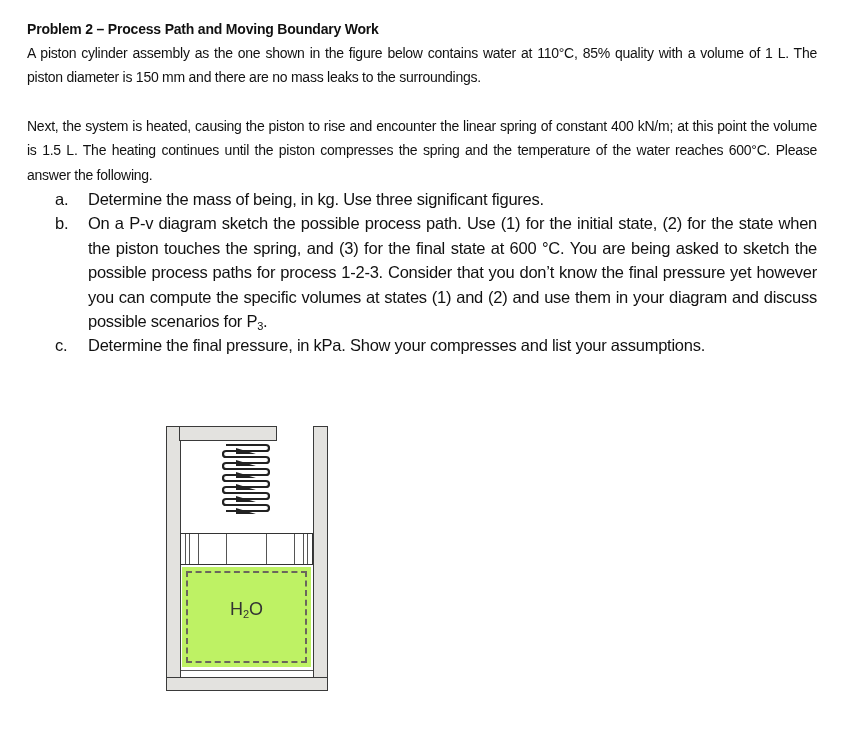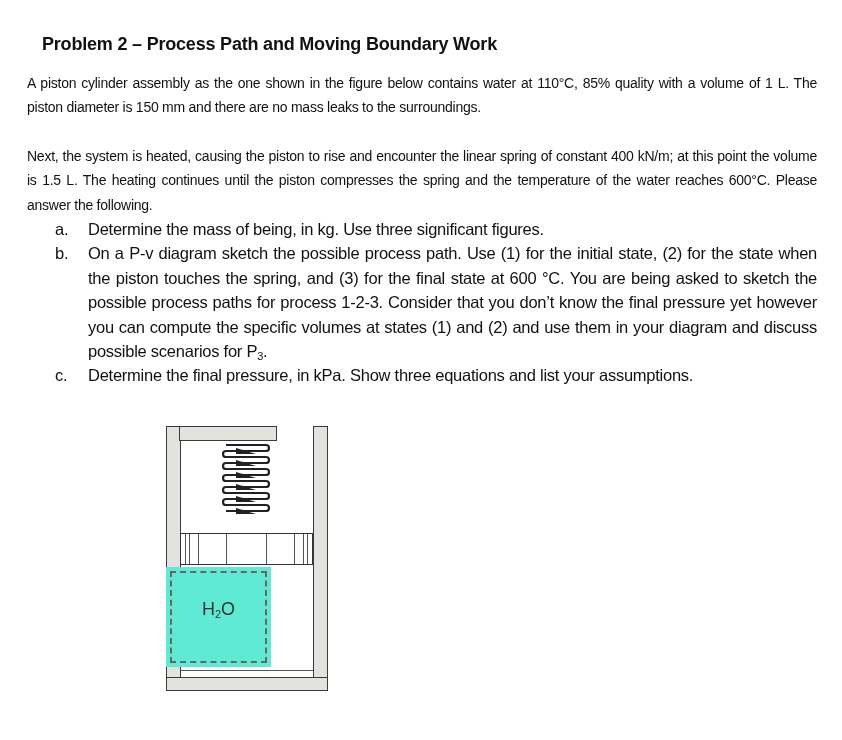--- a/index.html
+++ b/index.html
@@ -1,34 +1,34 @@
 <!DOCTYPE html>
 <html><head>
 <meta charset="utf-8">
 <style>
   html, body { margin:0; padding:0; background:#ffffff; }
   body { width:842px; height:740px; position:relative; overflow:hidden;
          font-family:"Liberation Sans", sans-serif; color:#111; }
   .doc { position:absolute; left:27px; top:17px; width:790px; }
-  .title { font-weight:bold; font-size:18px; line-height:24px; margin:15px; letter-spacing:-0.2px; }
+  .title { font-weight:bold; font-size:14px; line-height:24px; margin:0; letter-spacing:-0.2px; }
   .para { font-size:14px; line-height:24.4px; margin:0; text-align:justify; letter-spacing:-0.25px; }
   .gap { height:24px; }
   ol.items { list-style:none; margin:0; padding:0; }
   ol.items li { position:relative; padding-left:61px; font-size:16.5px; line-height:24.4px;
                 text-align:justify; letter-spacing:-0.25px; }
   ol.items li .marker { position:absolute; left:28px; top:0; }
   sub { font-size:11px; vertical-align:-3px; line-height:0; }
 
   .figure { position:absolute; left:160px; top:420px; width:180px; height:280px; }
   .wall { position:absolute; background:#e3e2df; border:1.5px solid #3a3a3a; box-sizing:border-box; }
   .spring { position:absolute; left:62px; top:21px; width:48px; height:76px; }
   .piston { position:absolute; left:20px; top:113px; width:133px; height:32px; box-sizing:border-box;
             border:1.5px solid #333; background:#fff; }
   .piston .rib { position:absolute; top:0; bottom:0; width:1px; background:#555; }
-  .water { position:absolute; left:6px; top:147px; width:105px; height:100px; background:#5eead4;
+  .water { position:absolute; left:22px; top:147px; width:129px; height:100px; background:#bef264;
            box-sizing:border-box; }
   .water .dash { position:absolute; left:4px; top:4px; right:4px; bottom:4px;
                  border:2px dashed #6a665c; }
   .h2o { position:absolute; left:0; right:0; top:32px; text-align:center; font-size:18px; color:#333; }
   .inner-line { position:absolute; background:#555; }
 </style>
 </head>
 <body>
 
 <div class="doc">
@@ -40,21 +40,21 @@
     <li>
       <span class="marker">a.</span>
       <span>Determine the mass of being, in kg.  Use three significant figures.</span>
     </li>
     <li>
       <span class="marker">b.</span>
       <span>On a P-v diagram sketch the possible process path.  Use (1) for the initial state, (2) for the state when the piston touches the spring, and (3) for the final state at 600 °C.  You are being asked to sketch the possible process paths for process 1-2-3.  Consider that you don’t know the final pressure yet however you can compute the specific volumes at states (1) and (2) and use them in your diagram and discuss possible scenarios for P</span><sub>3</sub><span>.</span>
     </li>
     <li>
       <span class="marker">c.</span>
-      <span>Determine the final pressure, in kPa.  Show three equations and list your assumptions.</span>
+      <span>Determine the final pressure, in kPa.  Show your compresses and list your assumptions.</span>
     </li>
   </ol>
 </div>
 
 <div class="figure">
 
   <div class="wall" style="left:6px; top:6px; width:15px; height:264px;"></div>
   <div class="wall" style="left:153px; top:6px; width:15px; height:264px;"></div>
   <div class="wall" style="left:6px; top:257px; width:162px; height:14px; border-top:1.5px solid #3a3a3a;"></div>
   <div class="wall" style="left:19px; top:6px; width:98px; height:15px;"></div>

